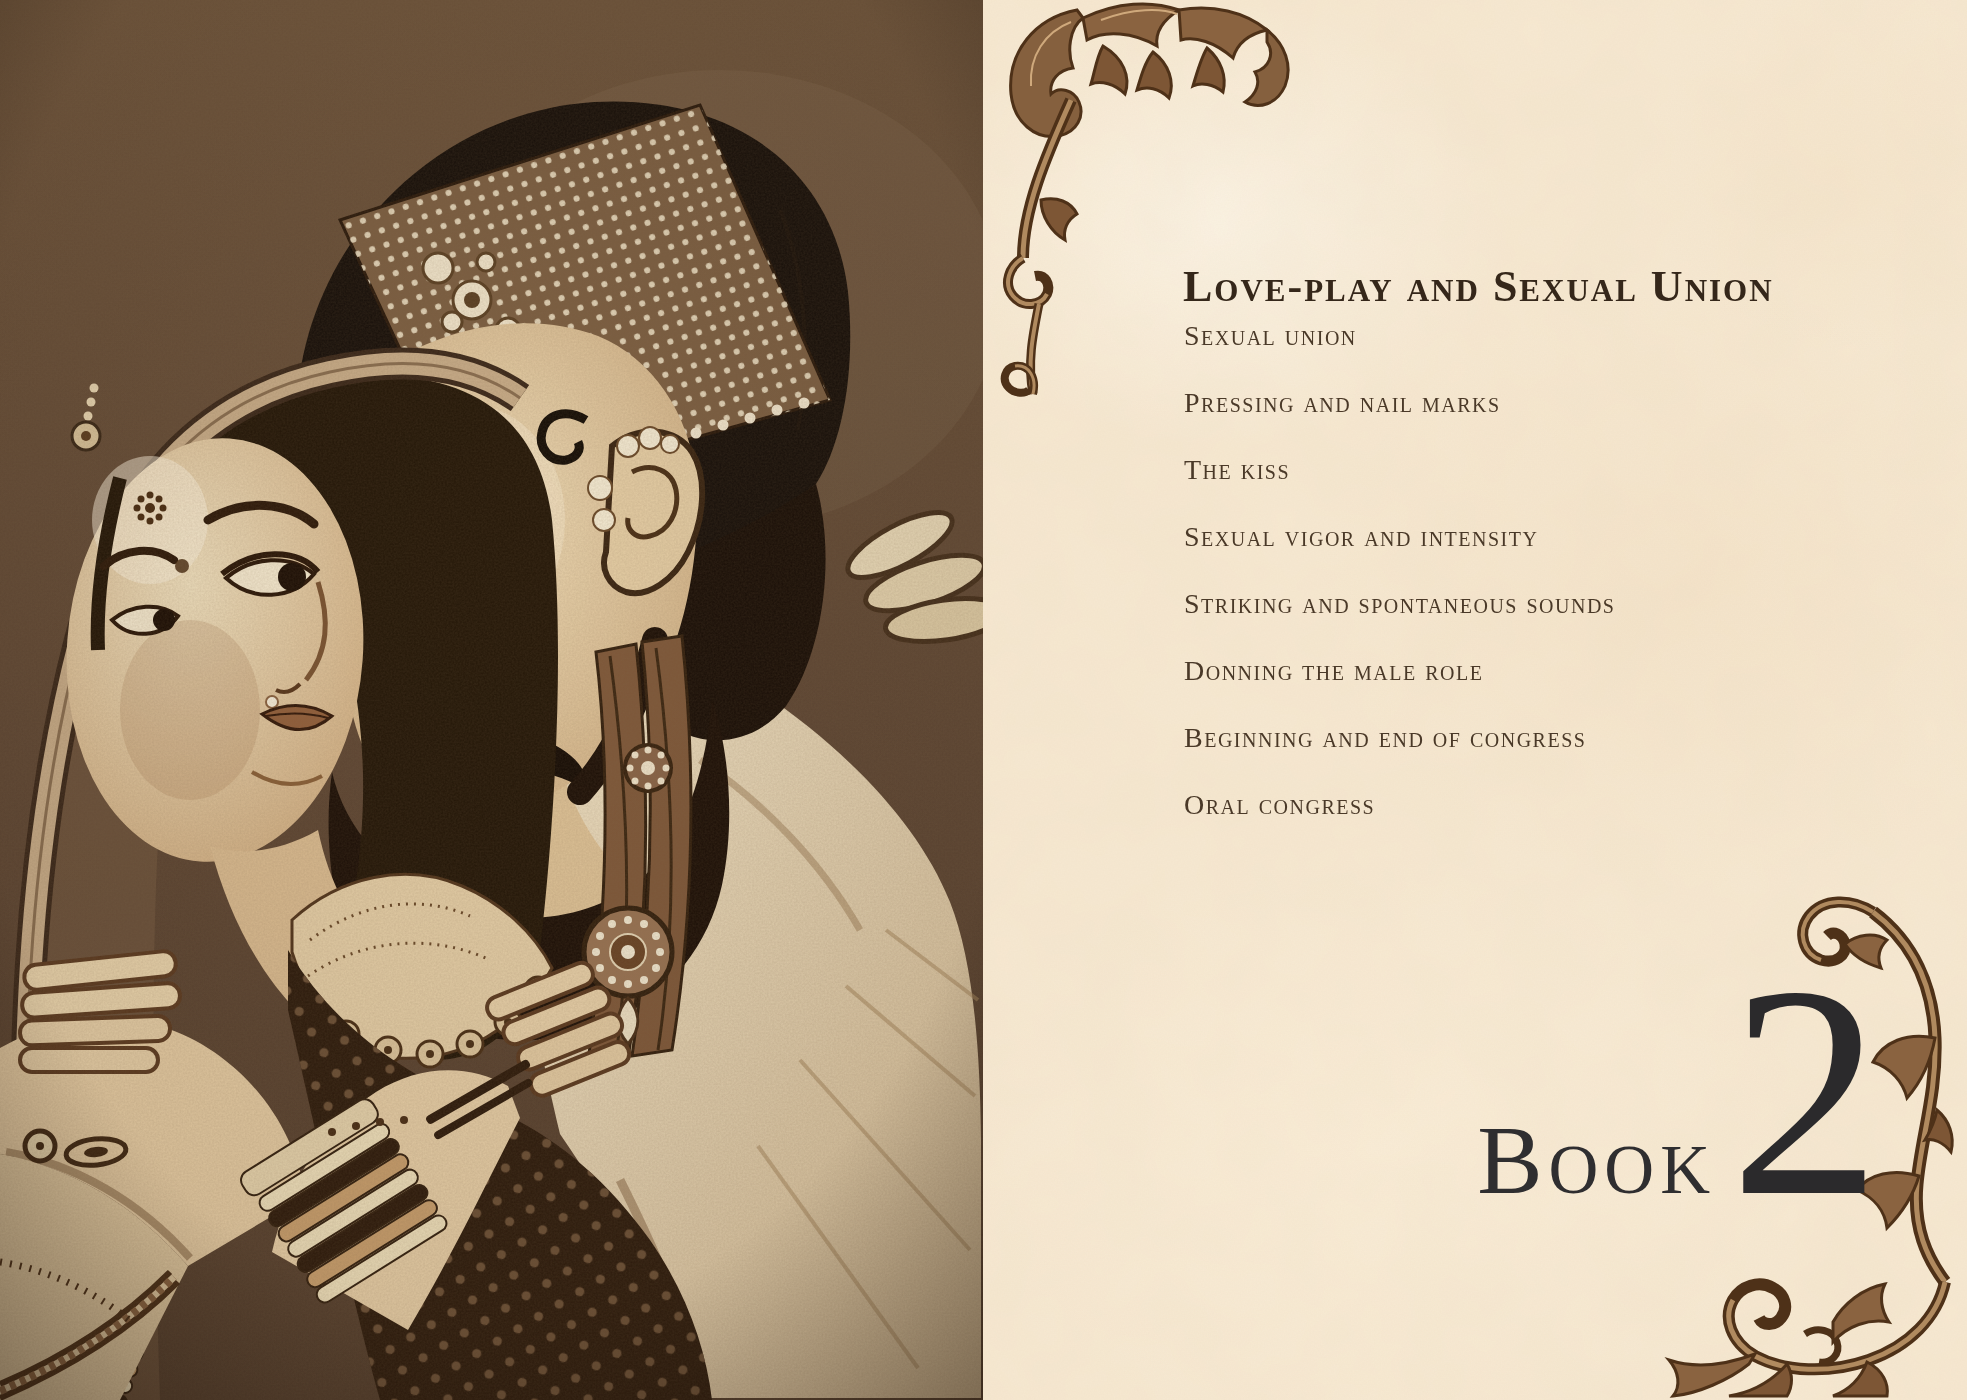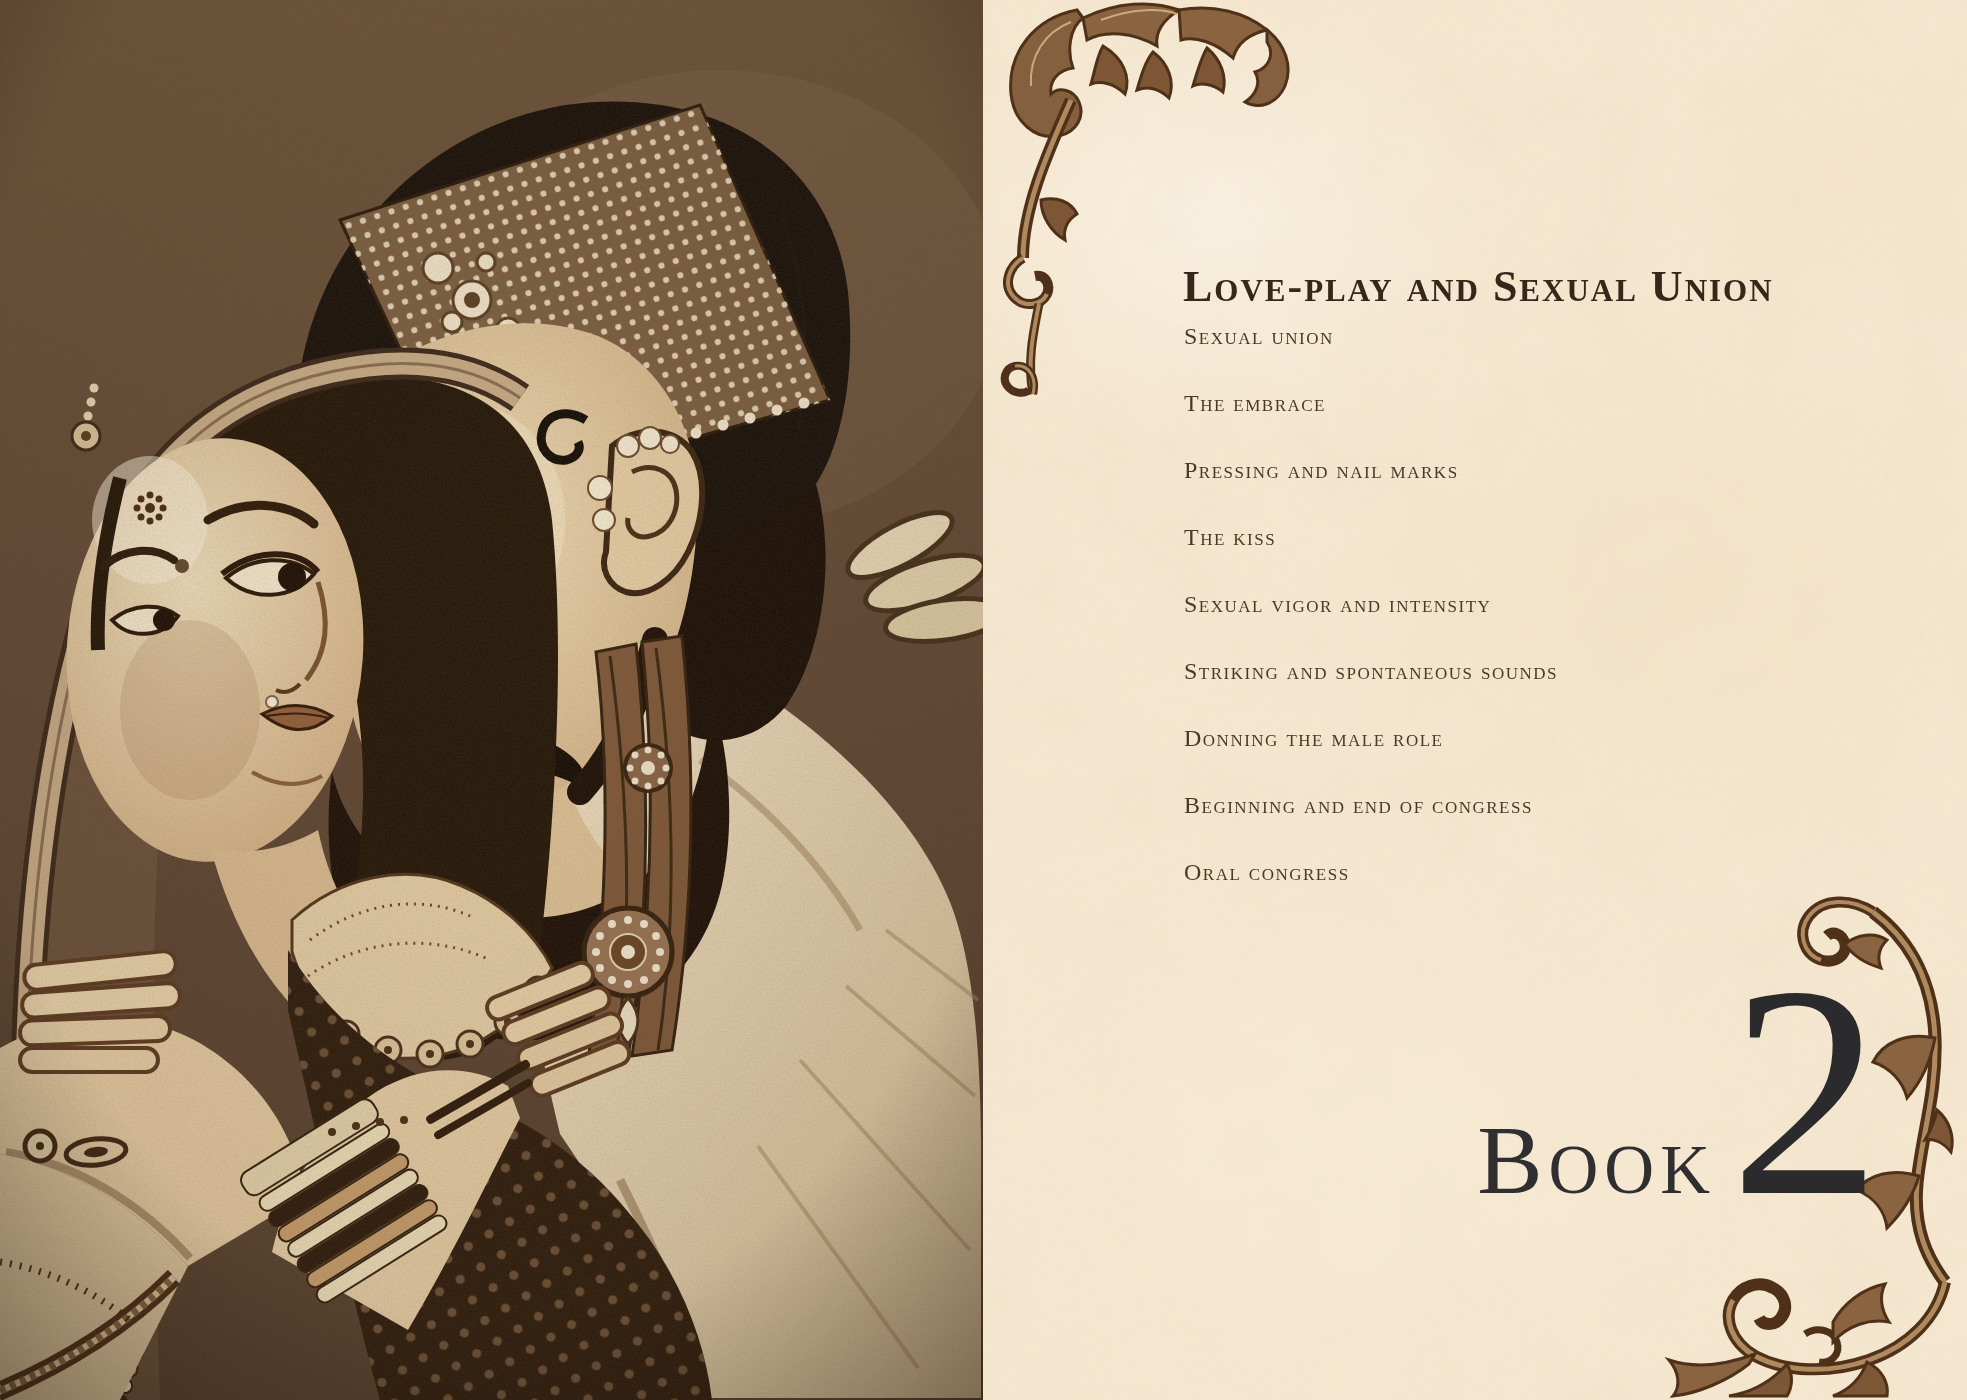--- a/index.html
+++ b/index.html
@@ -22,21 +22,21 @@
 
   .ornament{position:absolute;pointer-events:none;}
   .ornament.top{left:0;top:0;}
   .ornament.bottom{right:0;bottom:0;}
 
   .chapter-title{position:absolute;left:200px;top:232px;
      font-size:44px;font-weight:bold;letter-spacing:2px;color:#35271a;
      font-variant:small-caps;white-space:nowrap;}
 
   .toc{position:absolute;left:201px;top:320px;}
-  .toc-item{font-size:24px;line-height:32px;margin-bottom:35px;
+  .toc-item{font-size:28px;line-height:32px;margin-bottom:35px;
      letter-spacing:1.5px;color:#4a3928;font-variant:small-caps;white-space:nowrap;}
 
   .book-mark{position:absolute;right:86px;bottom:190px;display:flex;
      align-items:baseline;color:#2d2c2e;justify-content:flex-end;}
   .book-word{font-size:98px;font-variant:small-caps;letter-spacing:6px;
      line-height:1;color:#2f2e30;}
   .book-number{font-size:302px;line-height:.78;font-weight:400;color:#2b2a2c;
      margin-left:14px;}
 </style>
 </head>
@@ -414,21 +414,20 @@
         <path d="M150 474 C136 490 116 502 92 506 L150 506 C156 496 156 484 150 474 Z" fill="#7d5635"></path>
         <path d="M230 472 C224 488 212 500 196 506 L250 506 C252 494 246 480 230 472 Z" fill="#7d5635"></path>
         <path d="M196 452 C210 436 232 428 252 432 C244 420 242 406 248 394 C226 398 206 414 196 432 Z"></path>
       </g>
     </svg>
 
     <h1 class="chapter-title">Love-play and Sexual Union</h1>
 
     <div class="toc">
       <div class="toc-item">Sexual union</div>
-      <div class="toc-item">The embrace</div>
       <div class="toc-item">Pressing and nail marks</div>
       <div class="toc-item">The kiss</div>
       <div class="toc-item">Sexual vigor and intensity</div>
       <div class="toc-item">Striking and spontaneous sounds</div>
       <div class="toc-item">Donning the male role</div>
       <div class="toc-item">Beginning and end of congress</div>
       <div class="toc-item">Oral congress</div>
     </div>
   </section>
 

